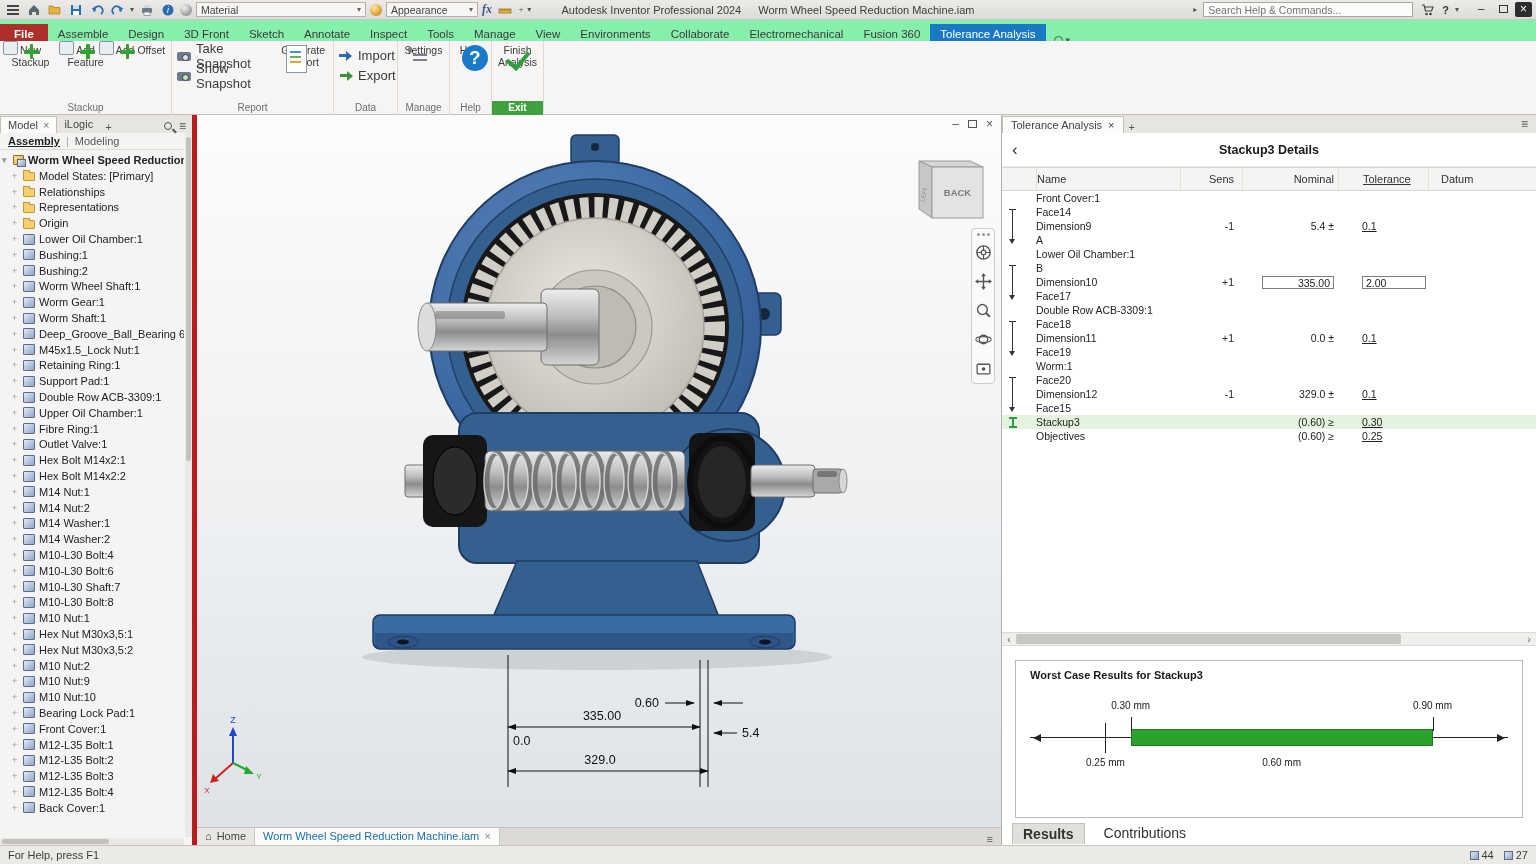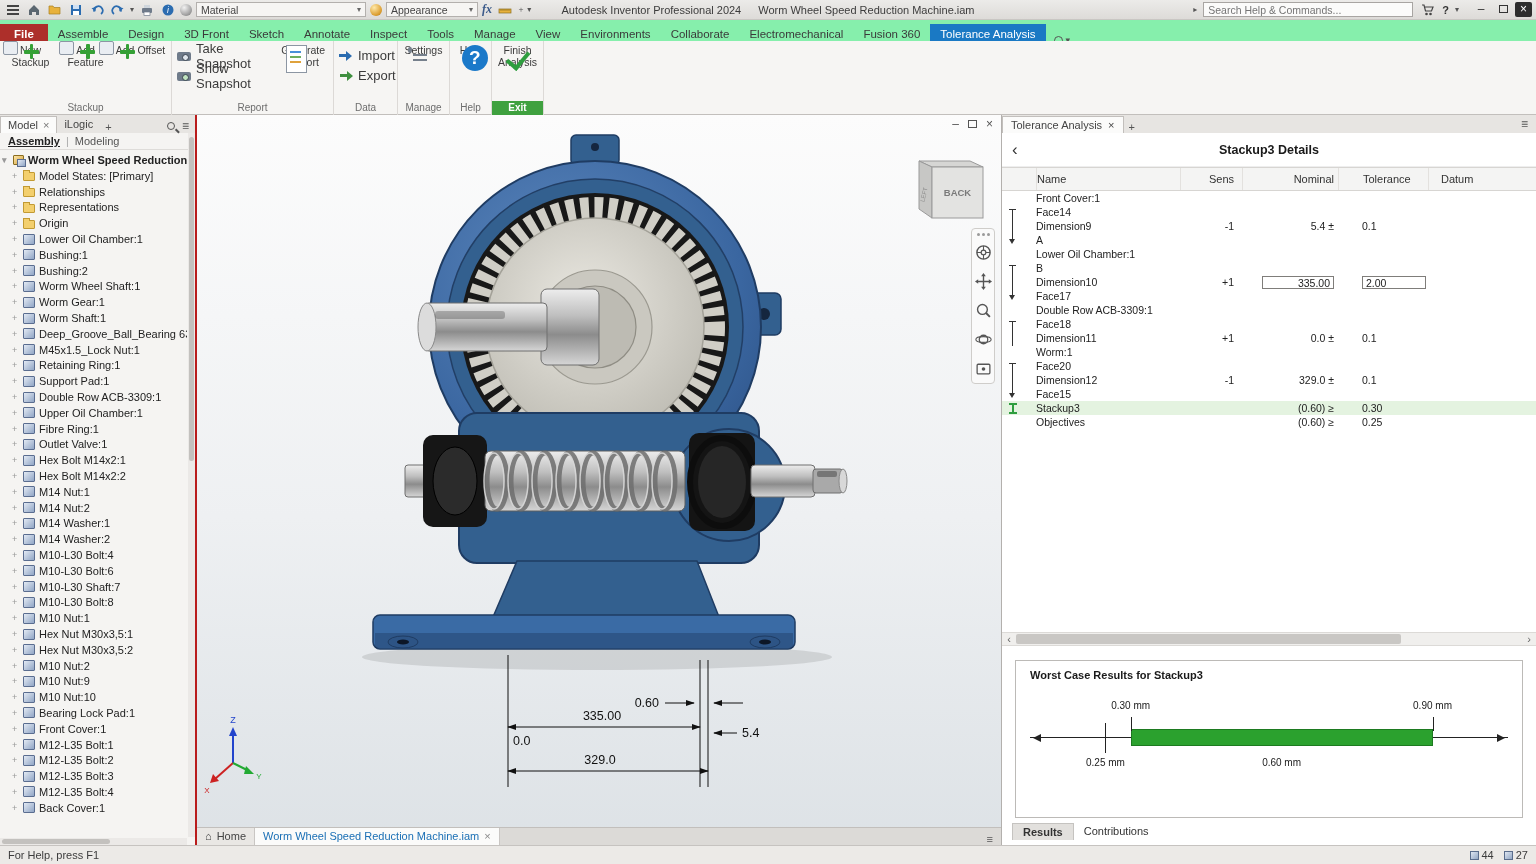--- a/index.html
+++ b/index.html
@@ -62,21 +62,21 @@
   .sic.cam.eye::after { background:#bfe3bf; }
   .sic.arrow-in::before { content:""; position:absolute; left:1px; top:6.5px; width:7px; height:3px; background:#2b6cb0; }
   .sic.arrow-in::after { content:""; position:absolute; left:8px; top:3px; border:5px solid transparent; border-left:6px solid #2b6cb0; }
   .sic.arrow-out::before { content:""; position:absolute; left:2px; top:6.5px; width:7px; height:3px; background:#3f8f3f; }
   .sic.arrow-out::after { content:""; position:absolute; left:9px; top:3px; border:5px solid transparent; border-left:6px solid #3f8f3f; }
 
   
   .workspace { position:absolute; top:115px; left:0; right:0; bottom:19px; }
 
   
-  .browser { position:absolute; left:0; top:0; bottom:0; width:197px; background:#f5f4f2; border-right:2px solid #b91c1c; }
+  .browser { position:absolute; left:0; top:0; bottom:0; width:197px; background:#f5f4f2; border-right:5px solid #b91c1c; }
   .btabs { height:18px; background:#e7e5e2; display:flex; align-items:flex-end; font-size:11px; color:#444; }
   .btab { padding:0 7px; height:17px; line-height:17px; display:flex; align-items:center; gap:5px; }
   .btab.active { background:#fbfbfa; border:1px solid #c2bfbc; border-bottom:none; }
   .btab .x { color:#777; font-size:11px; }
   .bplus { padding:0 5px; color:#555; }
   .bicons { margin-left:auto; display:flex; gap:7px; padding-right:6px; align-items:center; }
   .mag { width:8px; height:8px; border:1.5px solid #555; border-radius:50%; position:relative; display:inline-block; }
   .mag::after { content:""; position:absolute; left:7px; top:7px; width:5px; height:1.6px; background:#555; transform:rotate(45deg); }
   .menu-glyph { color:#555; font-size:12px; }
   .bmode { height:17px; display:flex; align-items:center; gap:6px; padding-left:8px; font-size:11px; color:#555; border-bottom:1px solid #dedcd9; }
@@ -119,21 +119,21 @@
   .pback { position:absolute; left:10px; font-size:17px; color:#333; line-height:1; }
   .ptitle { flex:1; text-align:center; font-weight:bold; font-size:12.5px; color:#1a1a1a; }
   .thead,.srow { display:flex; align-items:center; }
   .thead { height:24px; background:#f4f4f3; border-top:1px solid #d7d5d2; border-bottom:1px solid #d7d5d2; font-size:11px; color:#333; }
   .thead .col { border-left:1px solid #e3e1de; height:100%; line-height:22px; }
   .srow { height:14px; font-size:10.5px; color:#222; }
   .col-gutter { width:34px; flex:none; padding-left:6px; display:flex; align-items:center; height:100%; }
   .col.name { width:144px; flex:none; overflow:hidden; white-space:nowrap; }
   .col.sens { width:62px; flex:none; text-align:right; padding-right:8px; }
   .col.nom  { width:96px; flex:none; text-align:right; padding-right:4px; }
-  .col.tol  { width:90px; flex:none; padding-left:24px; }
+  .col.tol  { width:90px; flex:none; padding-left:24px;text-decoration:underline; }
   .col.datum{ flex:1; padding-left:12px; }
   .srow.result { background:#e4f3e0; }
   .srow.dimension-edit .nomv { display:inline-block; width:72px; border:1px solid #7f7d7a; background:#fff; height:13px; line-height:12px; padding:0 3px; text-align:right; }
   .srow.dimension-edit .tolv { display:inline-block; width:64px; border:1px solid #7f7d7a; background:#fff; height:13px; line-height:12px; padding:0 3px; }
   .gicon { display:inline-block; width:10px; height:13px; position:relative; }
   .gicon.dim-top::before { content:""; position:absolute; left:4px; top:3px; bottom:-1px; width:1px; background:#333; }
   .gicon.dim-top::after  { content:""; position:absolute; left:1px; top:3px; width:7px; height:1px; background:#333; }
   .gicon.dim-mid::before { content:""; position:absolute; left:4px; top:-1px; bottom:-1px; width:1px; background:#333; }
   .gicon.dim-bot::before { content:""; position:absolute; left:4px; top:-1px; height:6px; width:1px; background:#333; }
   .gicon.dim-bot::after  { content:""; position:absolute; left:1px; top:5px; border:3.5px solid transparent; border-top:5px solid #333; }
@@ -149,21 +149,21 @@
   .axis { position:absolute; left:0; right:0; top:40px; height:1px; background:#222; }
   .ah { position:absolute; top:36.5px; width:0; height:0; }
   .ah.left  { left:-1px; border:4.5px solid transparent; border-right:8px solid #222; }
   .ah.right { right:-1px; border:4.5px solid transparent; border-left:8px solid #222; }
   .cbar { position:absolute; top:32px; height:17px; background:#2ba12e; border:1px solid #1d7a20; }
   .ctick { position:absolute; top:20px; height:14px; width:1px; background:#222; }
   .cobj { position:absolute; top:26px; height:30px; width:1px; background:#222; }
   .clab { position:absolute; transform:translateX(-50%); font-size:10px; color:#1a1a1a; white-space:nowrap; }
   .clab.top { top:3px; }
   .clab.bot { top:60px; }
-  .rtabs-bottom { position:absolute; left:10px; top:708px; display:flex; gap:0; font-size:11px; color:#333; }
+  .rtabs-bottom { position:absolute; left:10px; top:708px; display:flex; gap:9px; font-size:14px; color:#333; }
   .rbtab { padding:2px 10px; }
   .rbtab.active { background:#e2e0dd; border:1px solid #c5c3c0; border-bottom:none; font-weight:bold; }
   .pmenu-right { position:absolute; right:8px; top:2px; color:#555; font-size:12px; }
 
   
   .statusbar { position:absolute; left:0; right:0; bottom:0; height:19px; background:#eceae7; border-top:1px solid #c6c3c0; display:flex; align-items:center; font-size:11px; color:#3c3c3c; padding:0 8px; }
   .sright { margin-left:auto; display:flex; align-items:center; gap:10px; }
   .scount { display:flex; align-items:center; gap:3px; }
   .scube { width:9px; height:9px; background:linear-gradient(135deg,#dfe7f2,#93a7c4); border:1px solid #5a6d8c; display:inline-block; }
 </style>
@@ -988,20 +988,30 @@
             <span class="col-gutter">
               <i class="gicon dim-mid"></i>
             </span>
             <span class="col name">Dimension11</span>
             <span class="col sens">+1</span>
             <span class="col nom"><span class="nomv">0.0 ±</span></span>
             <span class="col tol"><span class="tolv">0.1</span></span>
             <span class="col datum"></span>
           </div>
 
+          <div class="srow face">
+            <span class="col-gutter">
+              <i class="gicon dim-bot"></i>
+            </span>
+            <span class="col name">Face19</span>
+            <span class="col sens"></span>
+            <span class="col nom"><span class="nomv"></span></span>
+            <span class="col tol"><span class="tolv"></span></span>
+            <span class="col datum"></span>
+          </div>
 
           <div class="srow component">
             <span class="col-gutter">
               <i class="gicon none"></i>
             </span>
             <span class="col name">Worm:1</span>
             <span class="col sens"></span>
             <span class="col nom"><span class="nomv"></span></span>
             <span class="col tol"><span class="tolv"></span></span>
             <span class="col datum"></span>

